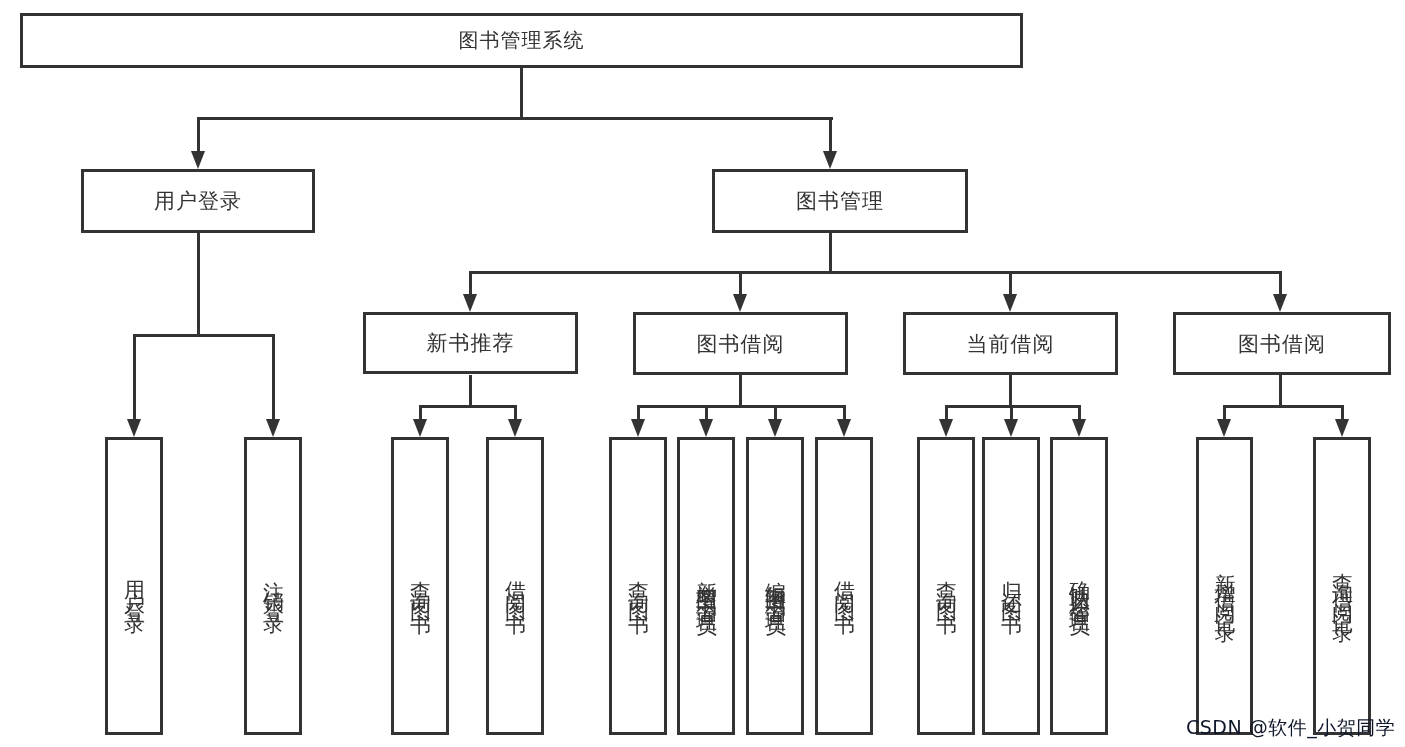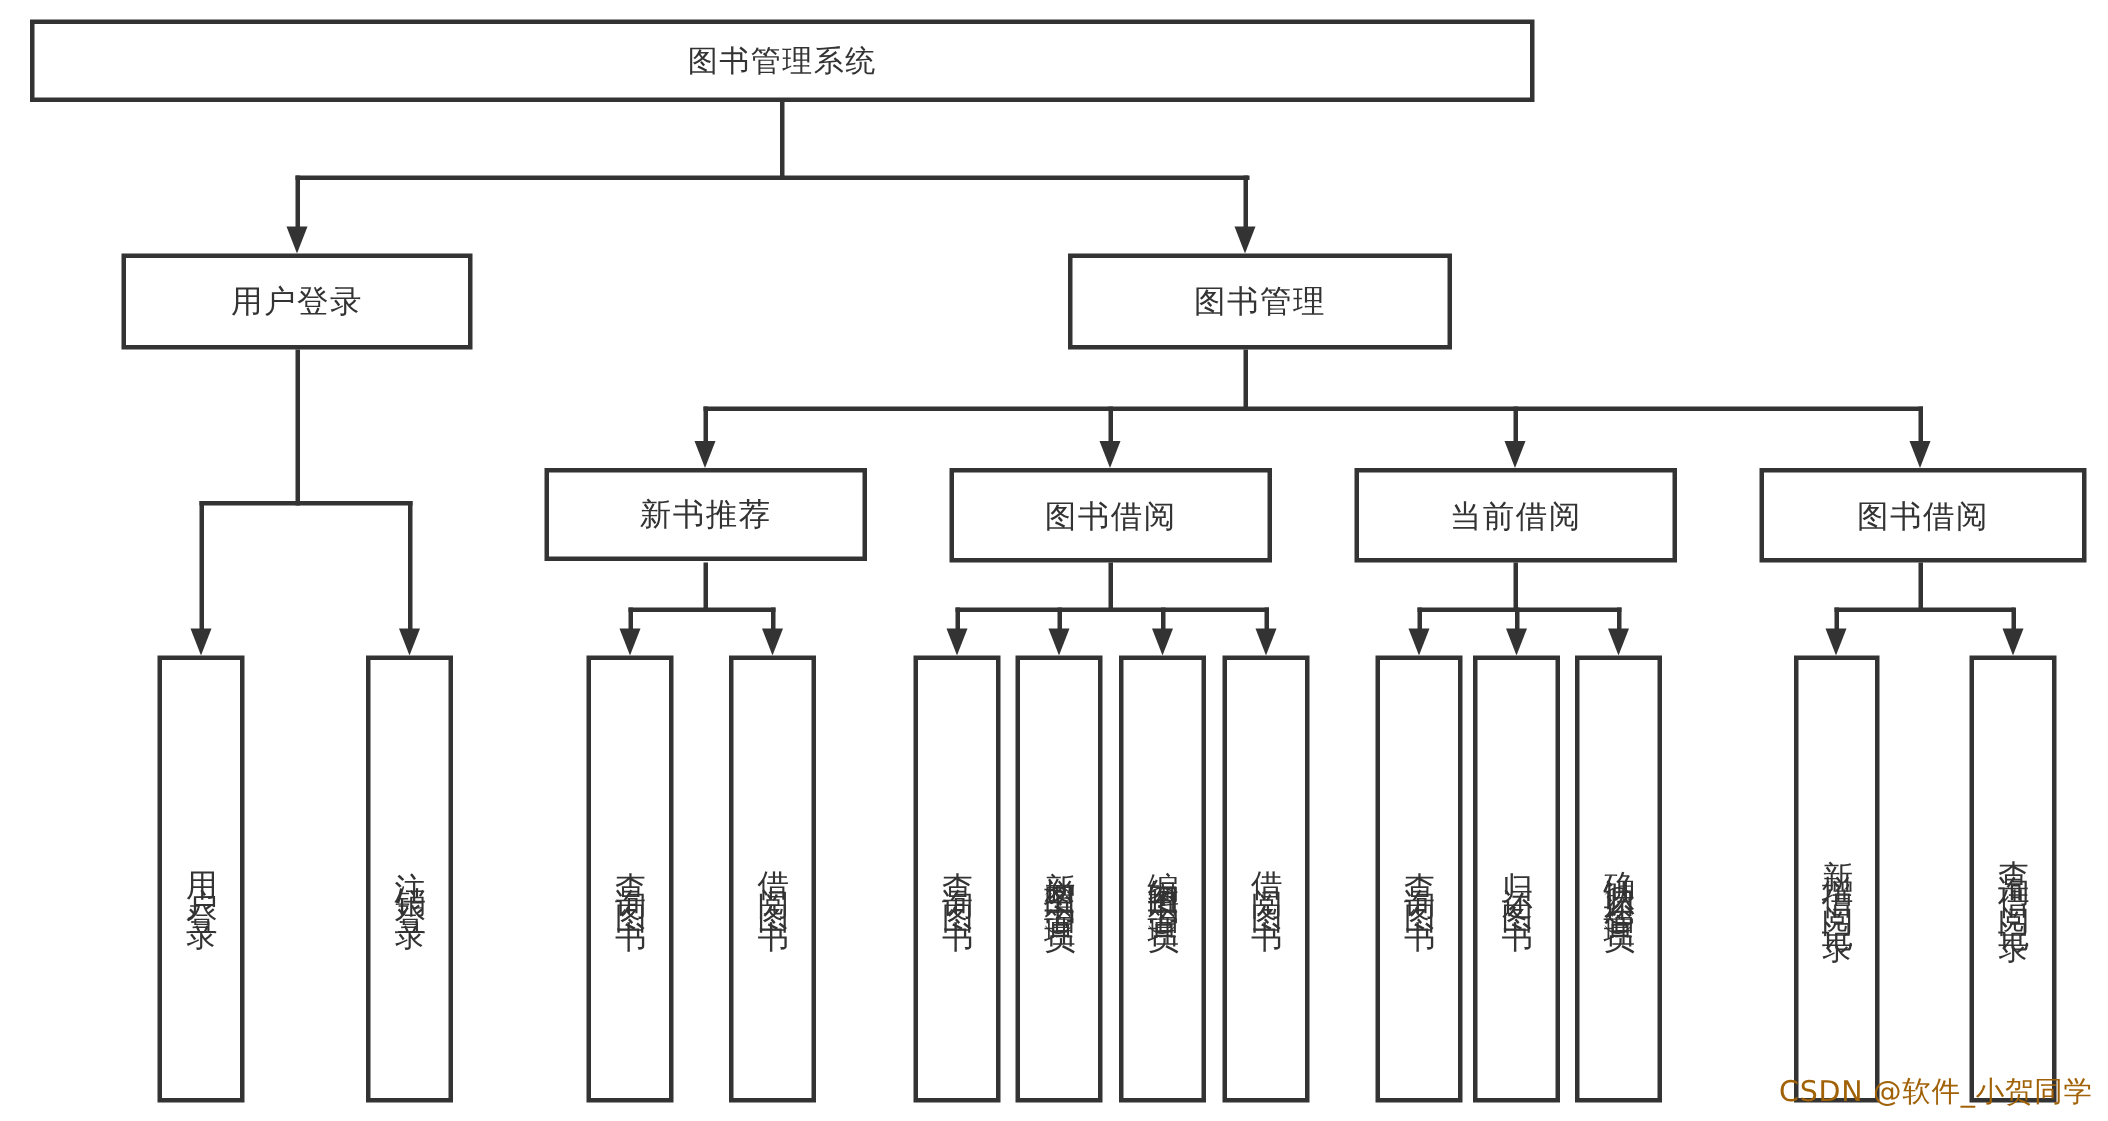--- a/index.html
+++ b/index.html
@@ -23,21 +23,21 @@
   .node.v.tight span { letter-spacing:5px; }
   .vl { position:absolute; width:3px;  background:#333333; }
   .hl { position:absolute; height:3px; background:#333333; }
   .ah {
     position:absolute; width:0; height:0;
     border-left:7px solid transparent; border-right:7px solid transparent;
     border-top:18px solid #333333;
   }
   .watermark {
     position:absolute; left:1186px; top:715px;
-    font-size:19px; color:#a16207; white-space:nowrap; letter-spacing:0.5px;
+    font-size:19px; color:#0f172a; white-space:nowrap; letter-spacing:0.5px;
   }
 </style>
 </head>
 <body>
 
 <div class="canvas">
 
   <div class="node h root" style="left:20px; top:13px; width:1003px; height:55px;">
     <span>图书管理系统</span>
   </div>

